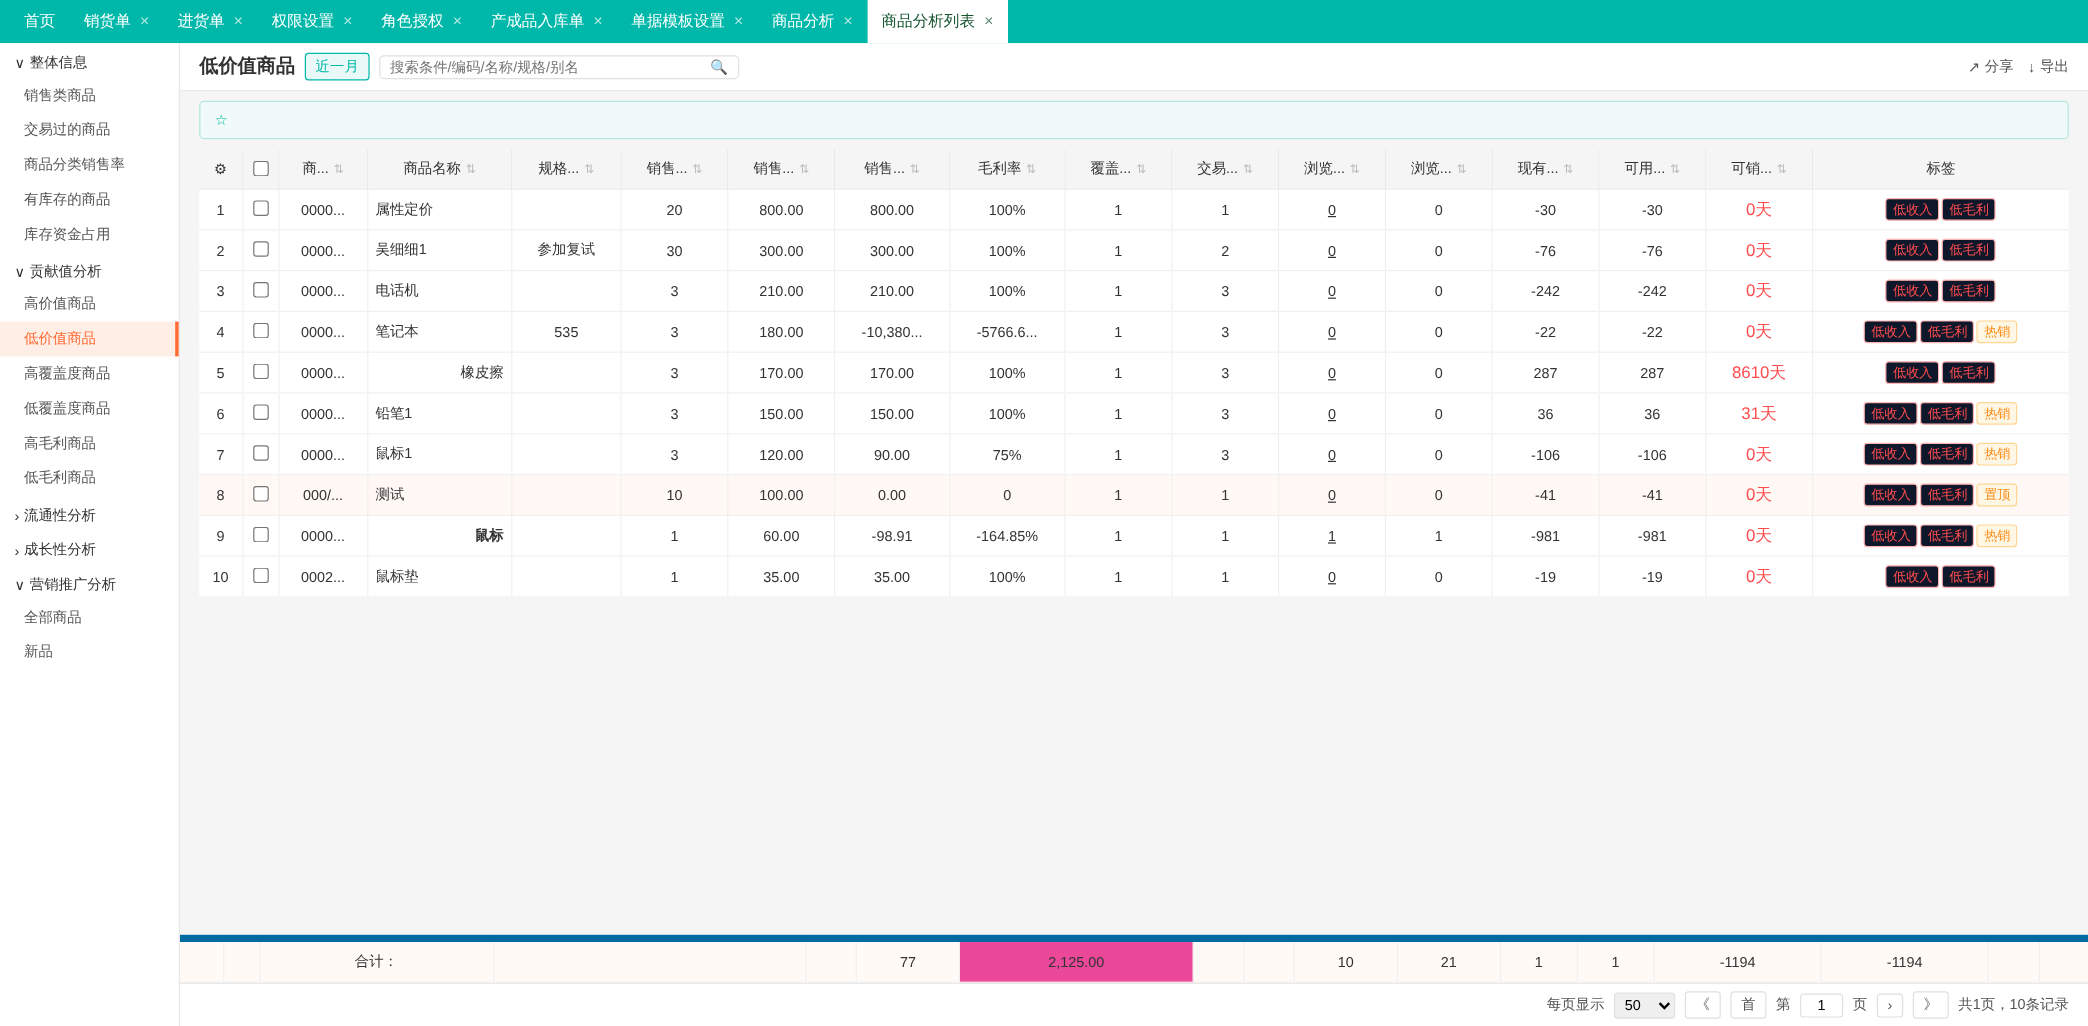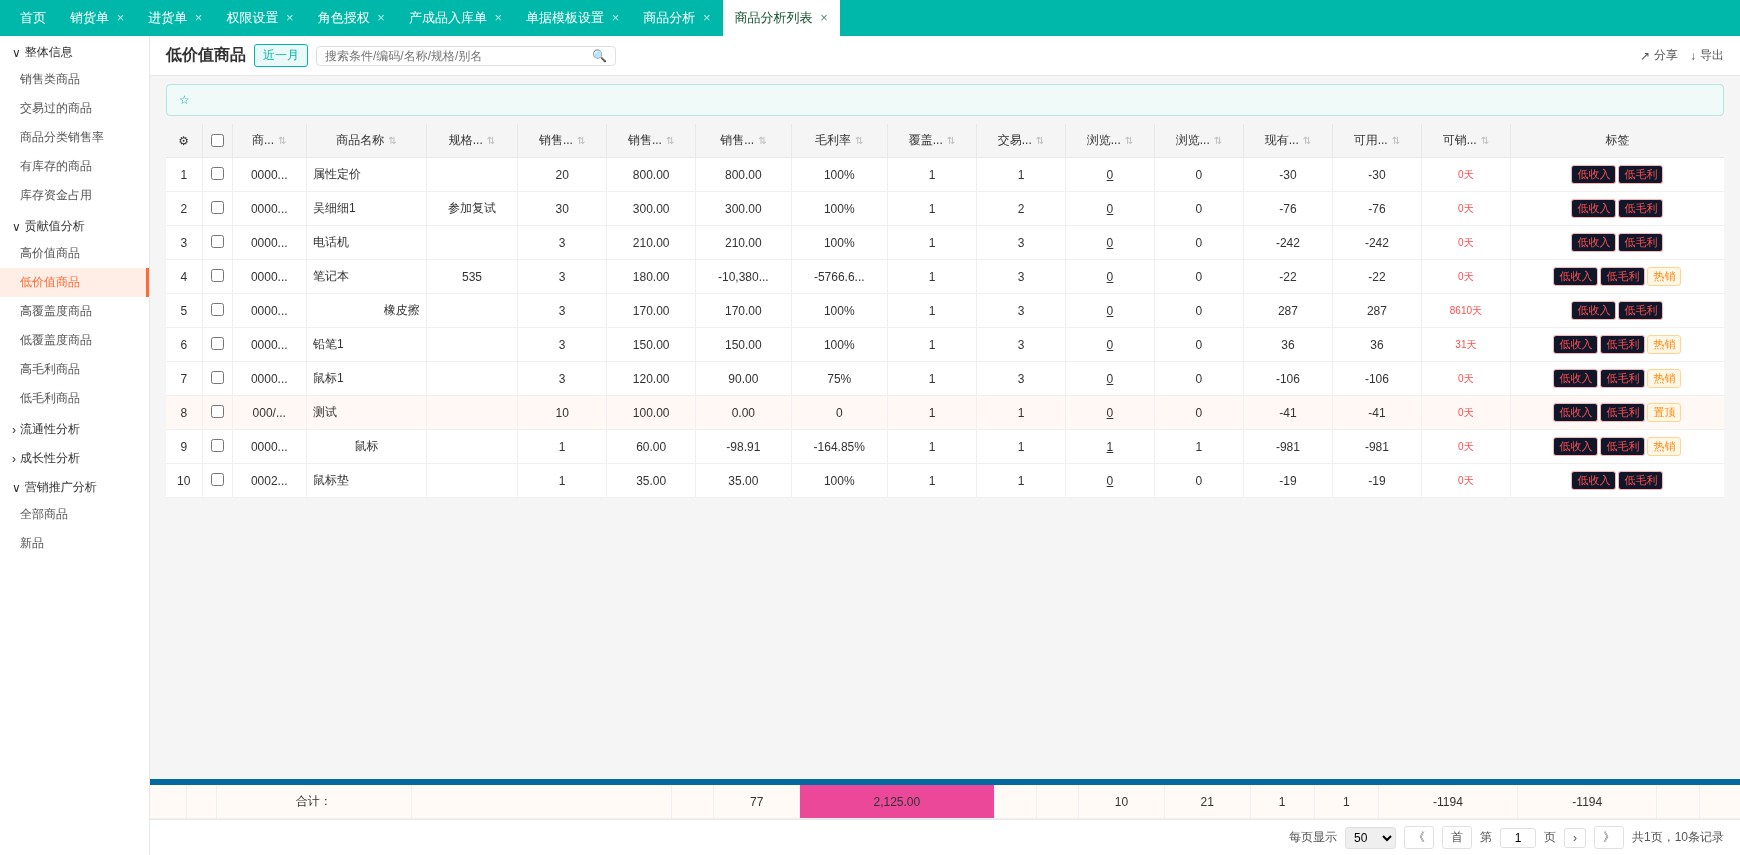--- a/index.html
+++ b/index.html
@@ -43,21 +43,21 @@
     thead tr { background: #f5f5f5; }
     thead th { padding: 8px 6px; text-align: center; border-bottom: 1px solid #e8e8e8; border-right: 1px solid #e8e8e8; color: #333; font-weight: 500; white-space: nowrap; position: sticky; top: 0; background: #f5f5f5; z-index: 1; }
     thead th:last-child { border-right: none; }
     tbody tr { border-bottom: 1px solid #f0f0f0; }
     tbody tr.highlighted { background: #fff8f5; }
     tbody td { padding: 7px 6px; text-align: center; border-right: 1px solid #f0f0f0; color: #333; white-space: nowrap; }
     tbody td:last-child { border-right: none; }
     .tag { display: inline-block; padding: 1px 5px; border-radius: 3px; font-size: 11px; margin: 0 1px; }
     .tag-red { background: #0f172a; color: #ff4d4f; border: 1px solid #ffb3b3; }
     .tag-orange { background: #fff7e6; color: #fa8c16; border: 1px solid #ffd591; }
-    .tag-days { color: #ff4d4f; font-size: 10px; }
+    .tag-days { color: #ff4d4f; font-size: 14px; }
     .link-underline { text-decoration: underline; color: #333; cursor: pointer; }
     .checkbox-cell { width: 30px; }
 
     
     .pagination { display: flex; align-items: center; justify-content: flex-end; padding: 6px 16px; background: #fff; border-top: 1px solid #e8e8e8; gap: 8px; font-size: 12px; color: #555; }
     .page-size-select { border: 1px solid #e0e0e0; border-radius: 3px; padding: 2px 4px; font-size: 12px; }
     .page-btn { border: 1px solid #e0e0e0; background: #fff; border-radius: 3px; padding: 2px 8px; cursor: pointer; font-size: 12px; color: #555; }
     .page-input { border: 1px solid #e0e0e0; border-radius: 3px; padding: 2px 4px; width: 36px; text-align: center; font-size: 12px; }
 
     .col-sort { color: #bbb; font-size: 10px; margin-left: 2px; cursor: pointer; }
@@ -369,21 +369,21 @@
               <td>0</td>
               <td>-41</td>
               <td>-41</td>
               <td class="tag-days">0天</td>
               <td><span class="tag tag-red">低收入</span><span class="tag tag-red">低毛利</span><span class="tag tag-orange">置顶</span></td>
             </tr>
             <tr>
               <td>9</td>
               <td><input type="checkbox" style=""></td>
               <td>0000...</td>
-              <td style="text-align: center;">鼠标</td>
+              <td style="text-align: right; font-weight: bold;">鼠标</td>
               <td></td>
               <td>1</td>
               <td>60.00</td>
               <td>-98.91</td>
               <td>-164.85%</td>
               <td>1</td>
               <td>1</td>
               <td><span class="link-underline">1</span></td>
               <td>1</td>
               <td>-981</td>

